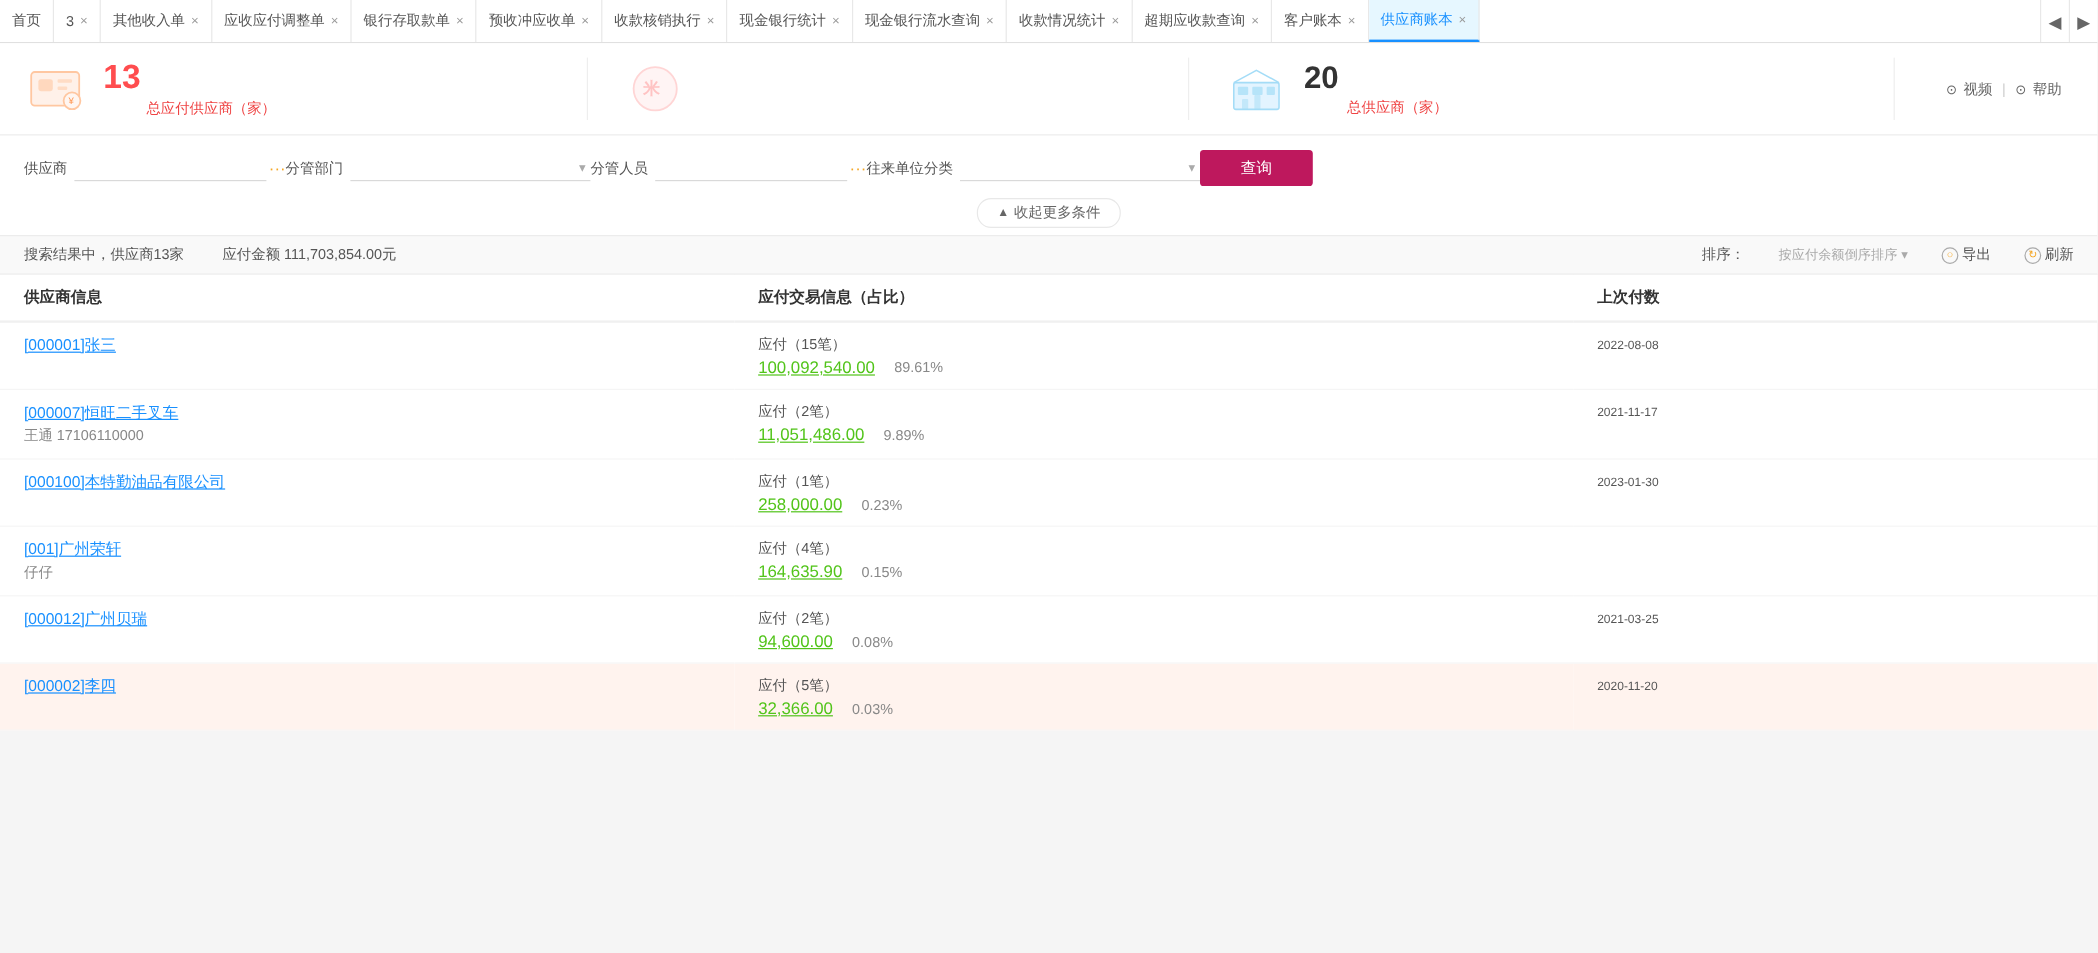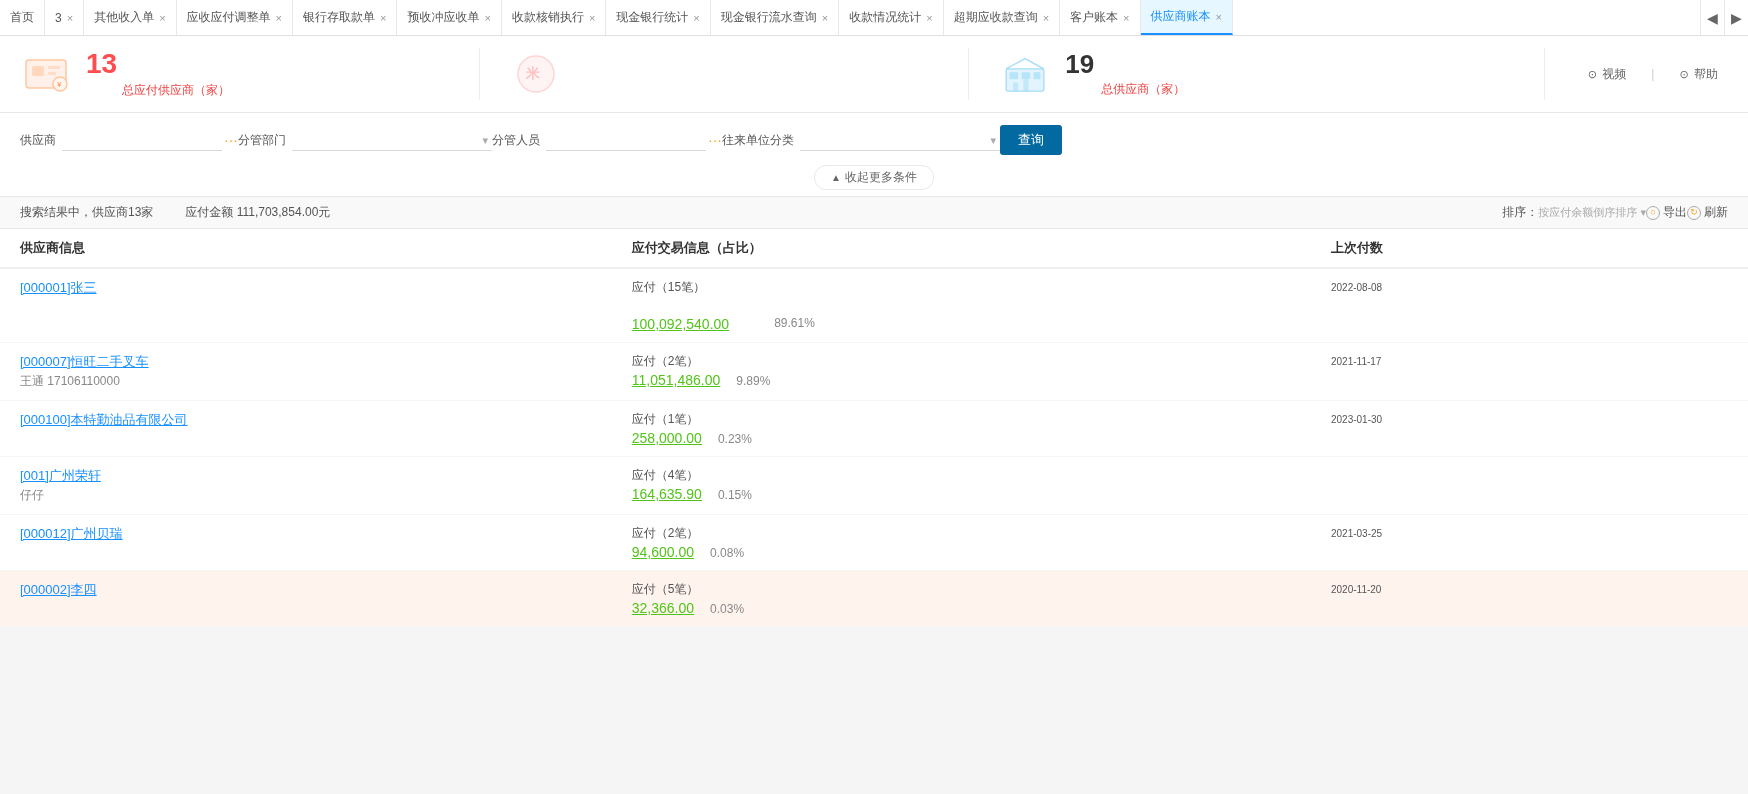--- a/index.html
+++ b/index.html
@@ -87,21 +87,21 @@
     .card-content .big-num.dark { color: #333; font-size: 26px; }
     .card-content .label {
       font-size: 12px;
       color: #ef4444;
       margin-top: 2px;
       margin-left: 36px;
     }
     .top-right-links {
       display: flex;
       align-items: center;
-      gap: 25px;
+      gap: 8px;
       font-size: 12px;
       color: #666;
       padding-right: 10px;
       margin-left: 43px;
     }
     .top-right-links span { cursor: pointer; }
     .divider-v { color: #ccc; }
 
     
     .filter-section {
@@ -163,24 +163,24 @@
       color: #aaa;
       pointer-events: none;
     }
     .filter-dots {
       color: #f5a623;
       font-size: 14px;
       cursor: pointer;
       margin-left: -4px;
     }
     .btn-query {
-      background: #0369a1;
+      background: #be185d;
       color: #fff;
       border: none;
-      padding: 6px 18px;
+      padding: 6px 34px;
       border-radius: 3px;
       cursor: pointer;
       font-size: 13px;
       white-space: nowrap;
       font-family: Liberation Serif, serif;
     }
     .collapse-inner {
       border: 1px solid #e8e8e8;
       border-radius: 12px;
       padding: 3px 16px;
@@ -198,21 +198,21 @@
       display: flex;
       align-items: center;
       justify-content: space-between;
       background: #f9f9f9;
       border-bottom: 1px solid #e8e8e8;
       padding: 7px 20px;
       font-size: 12px;
       color: #555;
     }
     .results-left { display: flex; gap: 32px; align-items: center; }
-    .results-right { display: flex; align-items: center; gap: 0; }
+    .results-right { display: flex; align-items: center; gap: 28px; }
     .sort-label { color: #555; }
     .sort-value { color: #333; cursor: pointer; }
     .sort-value span { color: #aaa; font-size: 11px; }
     .action-btn {
       display: flex;
       align-items: center;
       gap: 3px;
       cursor: pointer;
       color: #555;
       font-size: 12px;
@@ -376,21 +376,21 @@
         <rect x="6" y="18" width="44" height="26" rx="2" fill="#d8f0ff" stroke="#7ecef4" stroke-width="1.5"></rect>
         <rect x="10" y="22" width="10" height="8" rx="1" fill="#7ecef4" opacity="0.7"></rect>
         <rect x="24" y="22" width="10" height="8" rx="1" fill="#7ecef4" opacity="0.7"></rect>
         <rect x="38" y="22" width="8" height="8" rx="1" fill="#7ecef4" opacity="0.7"></rect>
         <rect x="14" y="34" width="6" height="10" rx="1" fill="#7ecef4" opacity="0.5"></rect>
         <rect x="26" y="30" width="6" height="14" rx="1" fill="#7ecef4" opacity="0.5"></rect>
         <path d="M6 18 L28 6 L50 18" stroke="#7ecef4" stroke-width="1.5" fill="none"></path>
       </svg>
     </div>
     <div class="card-content">
-      <div class="big-num dark">19</div>
+      <div class="big-num dark">20</div>
       <div class="label">总供应商（家）</div>
     </div>
   </div>
 
   <div class="top-right-links">
     <span>
       <span style="font-size:11px; margin-right:2px;">⊙</span>
       <span>视频</span>
     </span>
     <span class="divider-v">|</span>
@@ -468,21 +468,21 @@
         <th style="width:35%;">供应商信息</th>
         <th style="width:40%;">应付交易信息（占比）</th>
         <th style="width:25%;">上次付数</th>
       </tr>
     </thead>
     <tbody id="table-body">
     <tr>
           <td><a class="supplier-name">[000001]张三</a></td>
           <td>
             <div class="trans-label">应付（15笔）</div>
-            <div style="display: flex; align-items: flex-start; margin-top: 20px; gap: 29px;">
+            <div style="display: flex; align-items: center; margin-top: 2px;">
               <a class="trans-amount">100,092,540.00</a>
               <span class="trans-pct">89.61%</span>
             </div>
           </td>
           <td><span class="last-pay">2022-08-08</span></td>
         </tr>
         <tr>
           <td><a class="supplier-name">[000007]恒旺二手叉车</a><div class="supplier-sub">王通  17106110000</div></td>
           <td>
             <div class="trans-label">应付（2笔）</div>

